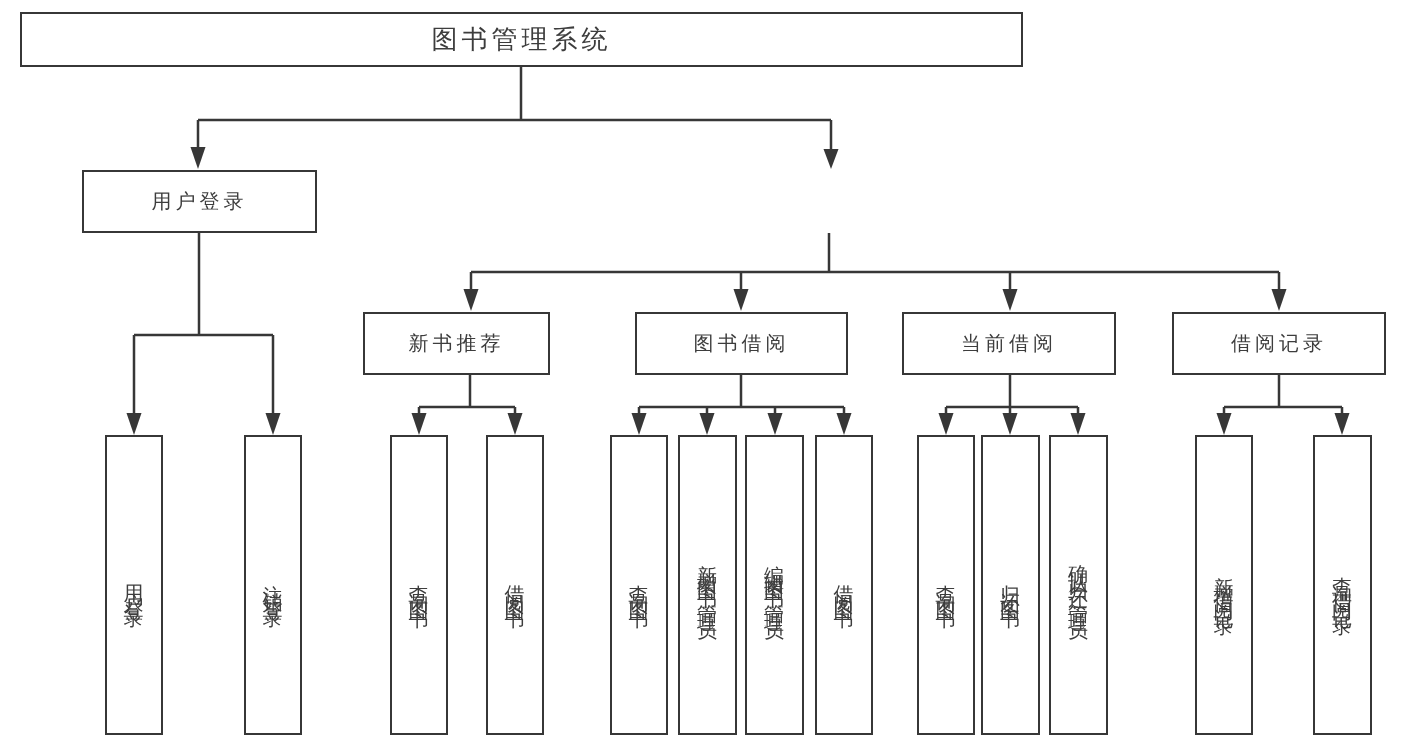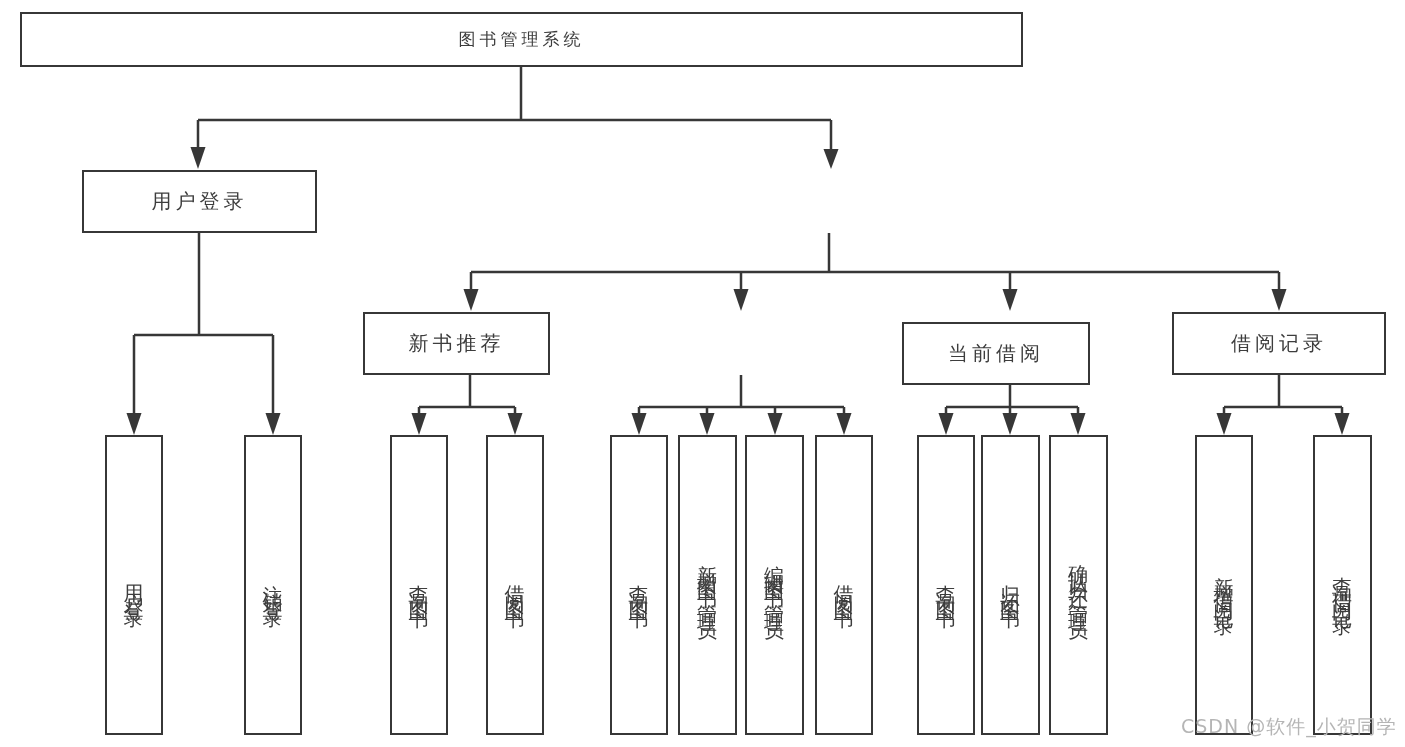--- a/index.html
+++ b/index.html
@@ -45,21 +45,21 @@
     justify-content: center;
     z-index: 2;
     color: var(--text);
   }
   .node.h .lbl {
     font-size: 20px;
     letter-spacing: 4px;
     white-space: nowrap;
   }
   .node.root .lbl {
-    font-size: 17px;
+    font-size: 26px;
   }
   .node.v .lbl {
     writing-mode: vertical-rl;
     text-orientation: upright;
     font-size: 20px;
     letter-spacing: 8px;
     line-height: 1;
   }
   .watermark {
     position: absolute;
@@ -124,21 +124,24 @@
     <span class="lbl">图书管理系统</span>
   </div>
 
   <div class="node h" style="left:82px;top:170px;width:235px;height:63px">
     <span class="lbl">用户登录</span>
   </div>
 
   <div class="node h" style="left:363px;top:312px;width:187px;height:63px">
     <span class="lbl">新书推荐</span>
   </div>
-  <div class="node h" style="left:902px;top:322px;width:188px;height:63px">
+  <div class="node h" style="left:635px;top:312px;width:213px;height:63px">
+    <span class="lbl">图书借阅</span>
+  </div>
+  <div class="node h" style="left:902px;top:312px;width:214px;height:63px">
     <span class="lbl">当前借阅</span>
   </div>
   <div class="node h" style="left:1172px;top:312px;width:214px;height:63px">
     <span class="lbl">借阅记录</span>
   </div>
 
   <div class="node v" style="left:105px;top:435px;width:58px;height:300px">
     <span class="lbl">用户登录</span>
   </div>
   <div class="node v" style="left:244px;top:435px;width:58px;height:300px">
@@ -175,15 +178,14 @@
     <span class="lbl">确认归还（管理员）</span>
   </div>
 
   <div class="node v" style="left:1195px;top:435px;width:58px;height:300px">
     <span class="lbl">新增借阅记录</span>
   </div>
   <div class="node v" style="left:1313px;top:435px;width:59px;height:300px">
     <span class="lbl">查询借阅记录</span>
   </div>
 
-  <div class="watermark" style="color: rgb(181, 181, 181);">CSDN @软件_小贺同学</div>
 
 </div>
 
 </body></html>

